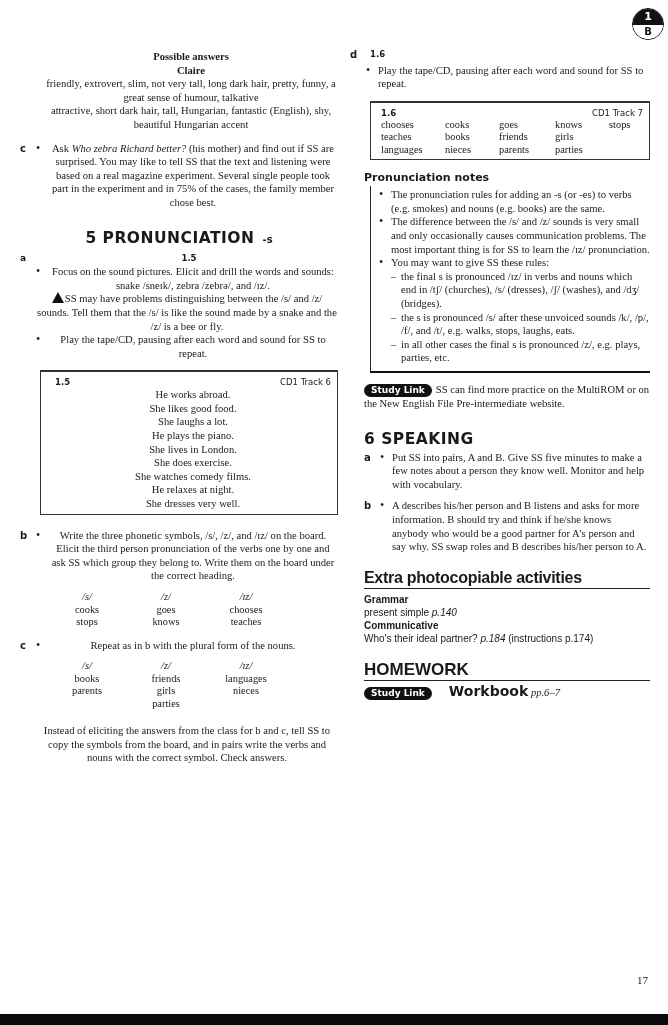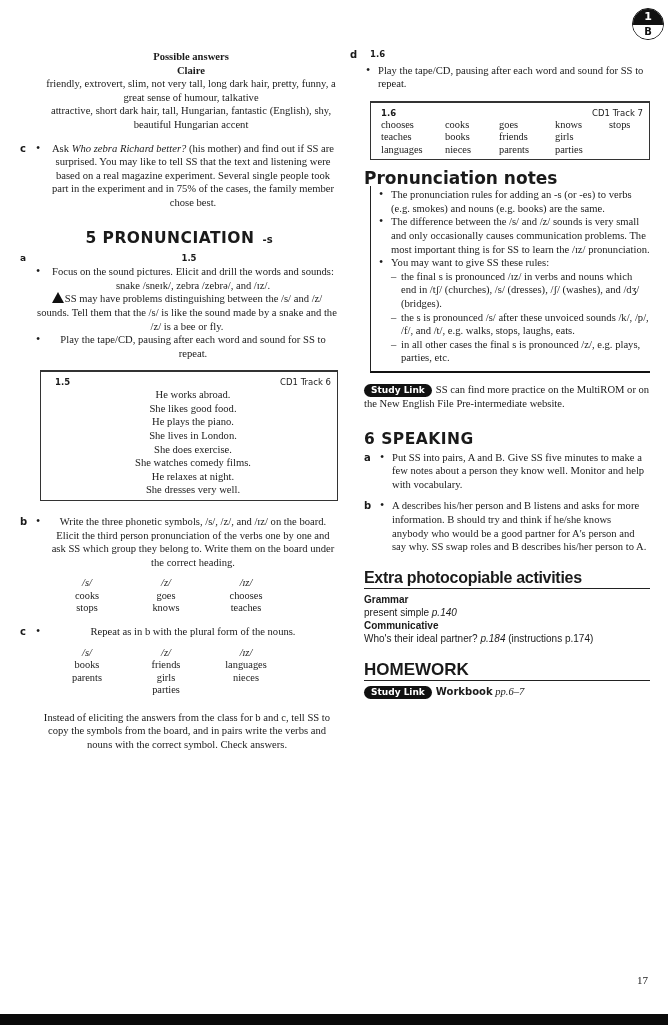--- a/index.html
+++ b/index.html
@@ -15,21 +15,21 @@
   .sans { font-family: "DejaVu Sans", "Liberation Sans", sans-serif; }
   .b { font-weight: bold; }
   .i { font-style: italic; }
   .indent { padding-left: 24px; }
   .row { position: relative; }
   .letter { position: absolute; left: -16px; top: 0; font-weight: bold; font-family: "DejaVu Sans", sans-serif; font-size: 10px; }
   .bullet { position: relative; padding-left: 12px; }
   .bullet::before { content: "\2022"; position: absolute; left: 0; top: 0; font-size: 12px; }
   .h-section { font-family: "DejaVu Sans", sans-serif; font-weight: bold; font-size: 15.5px; letter-spacing: 0.5px; line-height: 20px; }
   .h-section small { font-size: 10px; margin-left: 8px; letter-spacing: 0; }
-  .h-sub { font-family: "DejaVu Sans", sans-serif; font-weight: bold; font-size: 17px; line-height: 16px; }
+  .h-sub { font-family: "DejaVu Sans", sans-serif; font-weight: bold; font-size: 11px; line-height: 16px; }
   .trackbox {
     border: 1.5px solid #333; border-top-width: 2px; padding: 4px 6px 3px 14px; margin-left: 20px;
   }
   .trackhead { display: flex; justify-content: space-between; font-family: "DejaVu Sans", sans-serif; font-size: 8.5px; line-height: 12px; }
   .trackhead .code { font-weight: bold; }
   .wordgrid { display: grid; font-size: 10.4px; line-height: 12.5px; }
   .notes-box { border-left: 1.5px solid #222; border-bottom: 2.5px solid #111; padding: 2px 0 6px 8px; margin-left: 0; }
   .dashitem { position: relative; padding-left: 10px; margin-left: 12px; }
   .dashitem::before { content: "\2013"; position: absolute; left: 0; }
   .pill {
@@ -91,20 +91,21 @@
     <div class="bullet">Play the tape/CD, pausing after each word and sound for SS to repeat.</div>
   </div>
 
   <div class="trackbox mt10">
     <div class="trackhead">
       <span class="code">1.5</span>
       <span>CD1 Track 6</span>
     </div>
     <div>He works abroad.</div>
     <div>She likes good food.</div>
+    <div>She laughs a lot.</div>
     <div>He plays the piano.</div>
     <div>She lives in London.</div>
     <div>She does exercise.</div>
     <div>She watches comedy films.</div>
     <div>He relaxes at night.</div>
     <div>She dresses very well.</div>
   </div>
 
   <div class="row mt14" style="padding-left:16px;">
     <span class="letter" style="left:0;">b</span>
@@ -216,20 +217,20 @@
     <div class="small-sans">
       <span>Who's their ideal partner?</span>
       <span class="i">p.184</span>
       <span>(instructions p.174)</span>
     </div>
   </div>
 
   <div class="mt14" style="padding-left:14px;">
     <div class="rule" style="font-family:'Liberation Sans',sans-serif;font-weight:bold;font-size:17px;line-height:21px;">HOMEWORK</div>
     <div class="mt4">
-      <span class="pill">Study Link</span><span class="sans b" style="font-size:10px;">Workbook</span>
+      <span class="pill">Study Link</span><span class="sans b" style="font-size:14px;margin-left:13px;">Workbook</span>
       <span class="i">pp.6–7</span>
     </div>
   </div>
 </div>
 
 <div class="page-num">17</div>
 <div class="bottom-bar"></div>
 
 </body></html>

